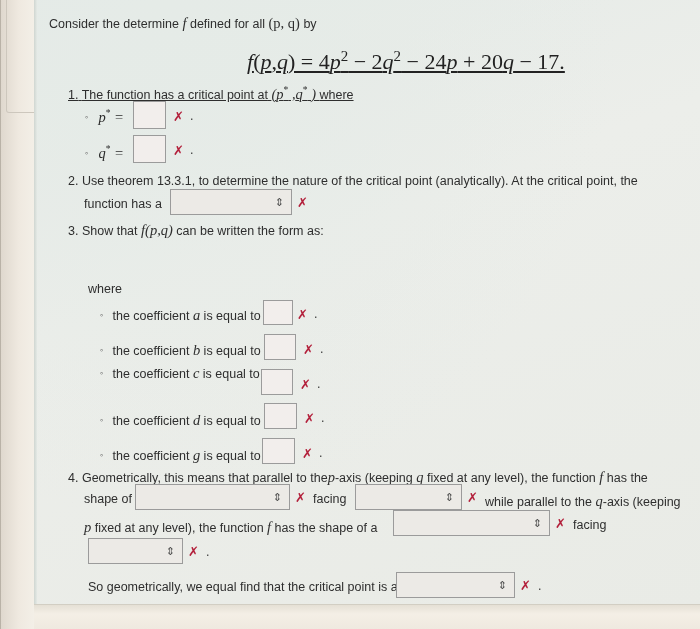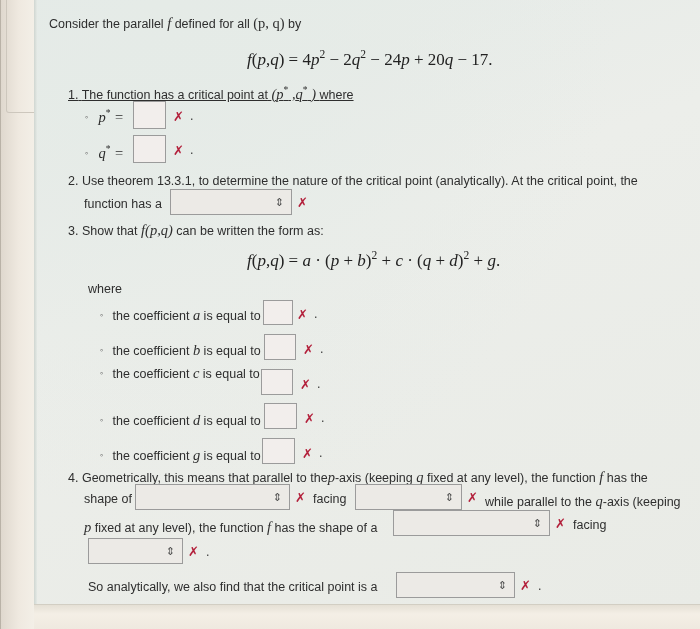--- a/index.html
+++ b/index.html
@@ -76,23 +76,24 @@
   .mathtxt {
     font-family: "Liberation Serif", serif;
     font-style: italic;
     font-size: 14.5px;
   }
   .upr { font-style: normal; }
 
   .display-eq {
     position: absolute;
     font-family: "Liberation Serif", serif;
-    font-size: 17px;
+    font-size: 22px;
     color: #222;
     white-space: nowrap;
+    text-decoration: underline;
   }
   .display-eq i { font-style: italic; }
   .sup-n { font-size: 0.68em; vertical-align: super; font-style: normal; }
   .star { font-size: 0.66em; vertical-align: super; font-style: normal; }
 
   .bullet {
     display: inline-block;
     width: 9px;
     color: #4a4a4a;
     font-size: 9px;
@@ -144,21 +145,21 @@
   <div class="bezel-left-line"></div>
   <div class="bezel-corner"></div>
   <div class="screen"></div>
   <div class="screen-edge"></div>
   <div class="desk-strip"></div>
   <div class="desk-strip-line"></div>
 
   <div class="content">
 
     <div class="row txt" style="left:49px; top:14px;">
-      <span>Consider the parallel</span>
+      <span>Consider the determine</span>
       <span class="mathtxt">f</span>
       <span>defined for all</span>
       <span class="mathtxt upr">(p, q)</span>
       <span>by</span>
     </div>
 
     <div class="display-eq" style="left:247px; top:48px;">
       <i>f</i>(<i>p</i>,<i>q</i>) = 4<i>p</i><span class="sup-n">2</span> − 2<i>q</i><span class="sup-n">2</span> − 24<i>p</i> + 20<i>q</i> − 17.
     </div>
 
@@ -199,23 +200,20 @@
     </div>
     <div class="xmark" style="left:297px; top:196px;">✗</div>
 
     <div class="row txt" style="left:68px; top:221px;">
       <span>3.</span>
       <span>Show that</span>
       <span class="mathtxt"><i>f</i>(<i>p</i>,<i>q</i>)</span>
       <span>can be written the form as:</span>
     </div>
 
-    <div class="display-eq" style="left:247px; top:249px;">
-      <i>f</i>(<i>p</i>,<i>q</i>) = <i>a</i> · (<i>p</i> + <i>b</i>)<span class="sup-n">2</span> + <i>c</i> · (<i>q</i> + <i>d</i>)<span class="sup-n">2</span> + <i>g</i>.
-    </div>
 
     <div class="row txt" style="left:88px; top:282px;">where</div>
 
     <div class="row txt" style="left:100px; top:306px;">
       <span class="bullet">◦</span>
       <span>the coefficient</span>
       <span class="mathtxt">a</span>
       <span>is equal to</span>
     </div>
     <div class="tbox" style="left:263px; top:300px; width:30px; height:25px;"></div>
@@ -297,21 +295,21 @@
     </div>
     <div class="xmark" style="left:555px; top:517px;">✗</div>
     <div class="row txt" style="left:573px; top:518px;">facing</div>
 
     <div class="sel" style="left:88px; top:538px; width:95px; height:26px;">
       <span class="arrows">⇕</span>
     </div>
     <div class="xmark" style="left:188px; top:545px;">✗</div>
     <div class="period" style="left:206px; top:545px;">.</div>
 
-    <div class="row txt" style="left:88px; top:580px;">So analytically, we also find that the critical point is a</div>
+    <div class="row txt" style="left:88px; top:580px;">So geometrically, we equal find that the critical point is a</div>
     <div class="sel" style="left:396px; top:572px; width:119px; height:26px;">
       <span class="arrows">⇕</span>
     </div>
     <div class="xmark" style="left:520px; top:579px;">✗</div>
     <div class="period" style="left:538px; top:579px;">.</div>
 
   </div>
 </div>
 
 </body></html>

